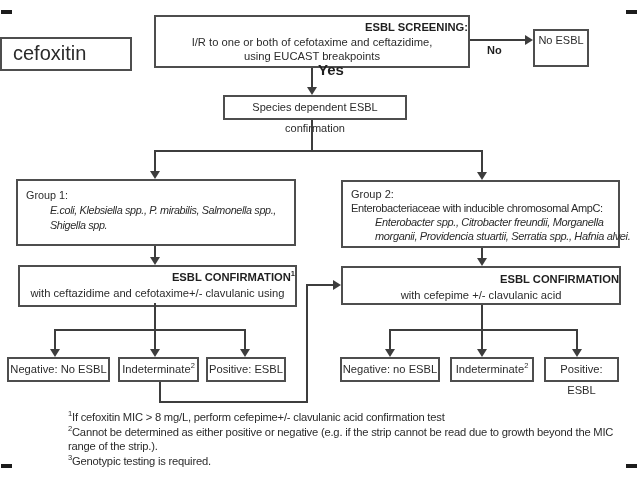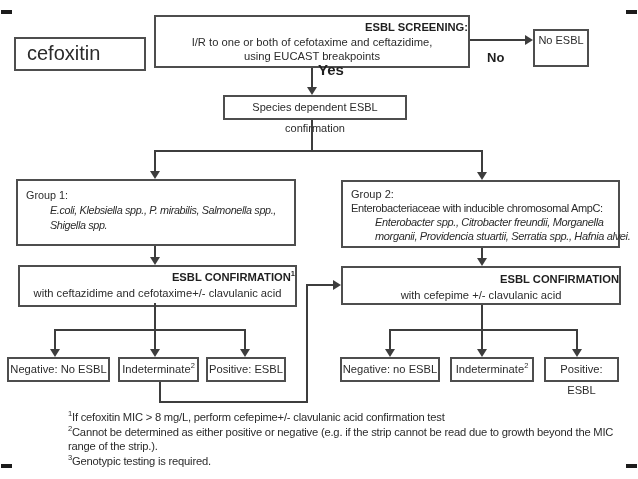--- a/index.html
+++ b/index.html
@@ -24,21 +24,21 @@
   }
   .lbl{position:absolute;white-space:nowrap;}
   .bold{font-weight:bold;color:#1f1f1f;text-align:right;}
   sup{font-size:7.5px;vertical-align:super;line-height:0;}
   .it{font-style:italic;margin-left:24px;}
   .nw{white-space:nowrap;}
   .cond{letter-spacing:-0.35px;}
   .corner{position:absolute;width:11px;height:4px;background:#1c1c1c;}
 
   
-  #cefoxitin{left:14px;top:37px;width:132px;height:34px;font-size:20px;line-height:29px;text-align:left;padding-left:11px;}
+  #cefoxitin{left:0;top:37px;width:132px;height:34px;font-size:20px;line-height:29px;text-align:left;padding-left:11px;}
   #screening{left:154px;top:15px;width:316px;height:53px;font-size:11.2px;line-height:14.5px;padding-top:3px;}
   #noesbl{left:533px;top:29px;width:56px;height:38px;font-size:11px;line-height:18px;}
   #species{left:223px;top:95px;width:184px;height:25px;font-size:11px;line-height:21px;}
   #group1{left:16px;top:179px;width:280px;height:67px;text-align:left;font-size:10.8px;line-height:15px;padding:7px 2px 0 8px;}
   #group2{left:341px;top:180px;width:279px;height:68px;text-align:left;font-size:11px;line-height:14px;padding:5px 2px 0 8px;}
   #conf1{left:18px;top:265px;width:279px;height:42px;font-size:11.2px;line-height:16px;padding-top:2px;}
   #conf2{left:341px;top:266px;width:280px;height:39px;font-size:11.2px;line-height:16px;padding-top:3px;}
   #neg1{left:7px;top:357px;width:103px;height:25px;font-size:11.2px;line-height:21px;}
   #ind1{left:118px;top:357px;width:81px;height:25px;font-size:11.2px;line-height:21px;}
   #pos1{left:206px;top:357px;width:80px;height:25px;font-size:11.2px;line-height:21px;}
@@ -83,39 +83,39 @@
 
   <div id="group2" class="box">
     <div>Group 2:</div>
     <div class="nw cond">Enterobacteriaceae with inducible chromosomal AmpC:</div>
     <div class="it nw cond">Enterobacter spp., Citrobacter freundii, Morganella</div>
     <div class="it nw cond">morganii, Providencia stuartii, Serratia spp., Hafnia alvei.</div>
   </div>
 
   <div id="conf1" class="box">
     <div class="bold"><span>ESBL CONFIRMATION</span><sup>1</sup></div>
-    <div class="nw">with ceftazidime and cefotaxime+/- clavulanic acid</div>
+    <div class="nw">with ceftazidime and cefotaxime+/- clavulanic using</div>
   </div>
 
   <div id="conf2" class="box">
     <div class="bold"><span>ESBL CONFIRMATION</span><sup></sup></div>
     <div class="nw">with cefepime +/- clavulanic acid</div>
   </div>
 
   <div id="neg1" class="box"><span>Negative: No ESBL</span><sup></sup></div>
   <div id="ind1" class="box"><span>Indeterminate</span><sup>2</sup></div>
   <div id="pos1" class="box"><span>Positive: ESBL</span><sup></sup></div>
 
   <div id="neg2" class="box"><span>Negative: no ESBL</span><sup></sup></div>
   <div id="ind2" class="box"><span>Indeterminate</span><sup>2</sup></div>
   <div id="pos2" class="box"><span>Positive: ESBL</span><sup></sup></div>
 
   <div class="line" style="left:470px;top:39px;width:56px;height:2px;"></div>
   <div class="ah-right" style="left:525px;top:35px;"></div>
-  <div class="lbl bold" style="left:487px;top:50px;font-size:13px;">No</div>
+  <div class="lbl bold" style="left:487px;top:44px;font-size:11px;">No</div>
 
   <div class="line" style="left:311px;top:68px;width:2px;height:20px;"></div>
   <div class="ah-down" style="left:307px;top:87px;"></div>
   <div class="lbl bold" style="left:318px;top:61px;font-size:15px;">Yes</div>
 
   <div class="line" style="left:311px;top:120px;width:2px;height:32px;"></div>
   <div class="line" style="left:154px;top:150px;width:329px;height:2px;"></div>
   <div class="line" style="left:154px;top:150px;width:2px;height:22px;"></div>
   <div class="ah-down" style="left:150px;top:171px;"></div>
   <div class="line" style="left:481px;top:150px;width:2px;height:23px;"></div>

